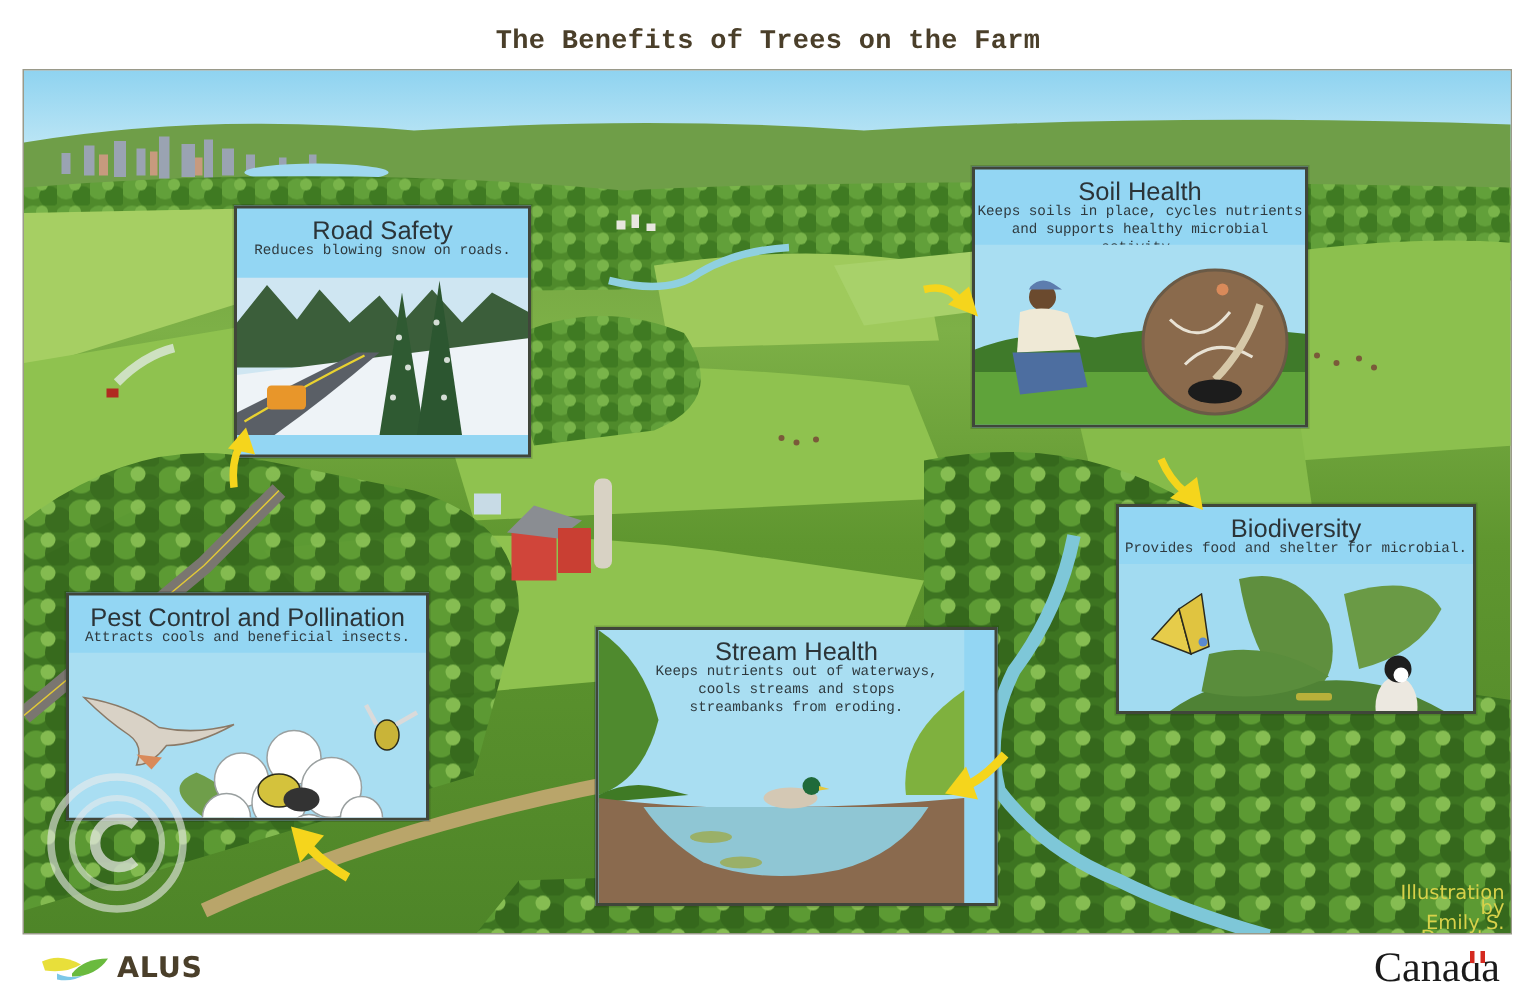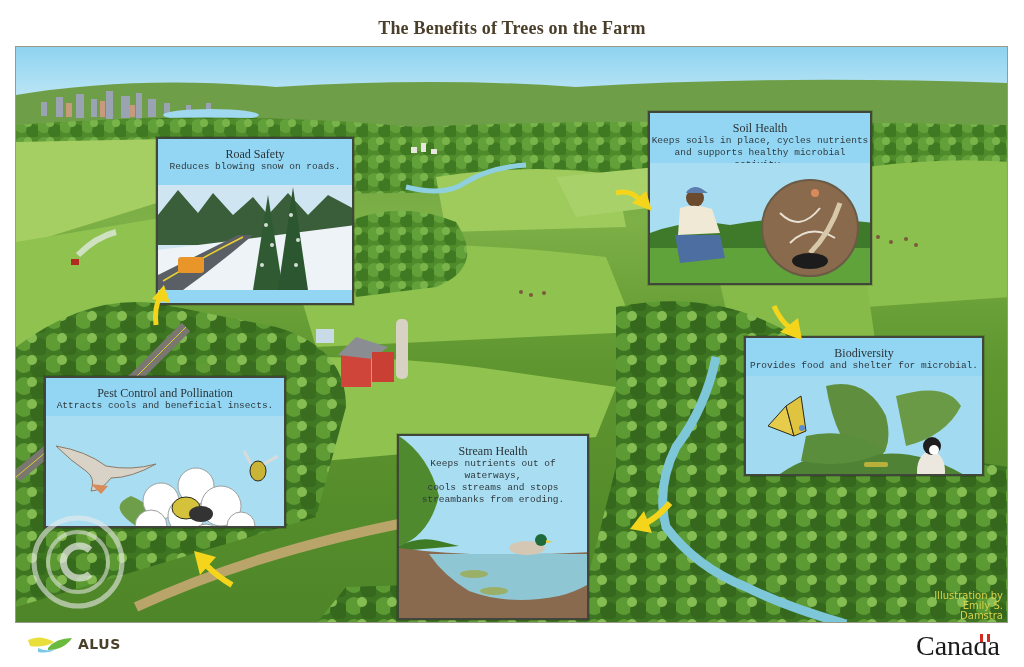--- a/index.html
+++ b/index.html
@@ -1,50 +1,50 @@
 <!DOCTYPE html>
 <html><head>
 <meta charset="utf-8">
 <style>
   * { box-sizing: border-box; margin: 0; padding: 0; }
   html, body { width: 1024px; height: 667px; background: #ffffff; overflow: hidden; }
   body { position: relative; font-family: "Liberation Sans", "DejaVu Sans", sans-serif; }
 
   .title {
     position: absolute; left: 0; top: 18px; width: 1024px; text-align: center;
-    font-family: Liberation Serif, serif; font-weight: bold; font-size: 18px;
+    font-family: Liberation Mono, monospace; font-weight: bold; font-size: 18px;
     color: #4a3f2a; letter-spacing: 0.2px;
   }
 
   .scene {
     position: absolute; left: 15px; top: 46px; width: 993px; height: 577px;
     border: 1px solid #9a9a8a; overflow: hidden;
     background: linear-gradient(#8fd3f0 0%, #a9dcf2 6%, #bfe6f5 9%, #6e9e3e 11%, #7db047 30%, #5f962f 55%, #4e8528 100%);
   }
   .scene svg.bg { position: absolute; left: 0; top: 0; }
 
   .card {
     position: absolute; border: 2px solid #40463a; background: #93d6f3; overflow: hidden;
     box-shadow: 0 0 0 1px rgba(0,0,0,0.15);
   }
   .card .head { position: absolute; left: 0; top: 0; width: 100%; text-align: center; color: #2f3a3f; }
-  .card .head .h { font-family: Liberation Serif, serif; font-size: 12px; font-weight: normal; color: #2b3438; line-height: 14px; margin-top: 8px; }
+  .card .head .h { font-family: Liberation Sans, sans-serif; font-size: 17px; font-weight: normal; color: #2b3438; line-height: 14px; margin-top: 8px; }
   .card .head .d { font-family: Liberation Mono, monospace; font-size: 9.5px; color: #2f3a3f; line-height: 12px; }
   .card svg { position: absolute; left: 0; }
 
   .arrow { position: absolute; }
 
   .credit {
     position: absolute; left: 918px; top: 590px; width: 90px; text-align: right; padding-right: 6px;
-    font-family: "DejaVu Sans", sans-serif; font-size: 10px; line-height: 10px; color: #d8d24a;
+    font-family: "DejaVu Sans", sans-serif; font-size: 13px; line-height: 10px; color: #d8d24a;
   }
   .watermark { position: absolute; left: 28px; top: 512px; width: 100px; height: 100px; }
 
   .alus { position: absolute; left: 26px; top: 634px; display: flex; align-items: center; gap: 4px; }
-  .alus .txt { font-family: "DejaVu Sans", sans-serif; font-weight: bold; font-size: 14px; color: #4a3f2a; letter-spacing: 0.5px; }
+  .alus .txt { font-family: "DejaVu Sans", sans-serif; font-weight: bold; font-size: 19px; color: #4a3f2a; letter-spacing: 0.5px; }
   .canada { position: absolute; left: 916px; top: 630px; font-family: "Liberation Serif", serif; font-size: 28px; color: #1a1a1a; }
   .canada .flag { position: absolute; left: 64px; top: 4px; width: 10px; height: 8px; background: #d42a20; }
   .canada .flag::after { content: ""; position: absolute; left: 3px; top: 0; width: 4px; height: 8px; background: #fff; }
 </style>
 </head>
 <body>
 
 <div class="title">The Benefits of Trees on the Farm</div>
 
 <div class="scene">
@@ -211,21 +211,21 @@
       <g>
         <ellipse cx="185" cy="95" rx="14" ry="20" fill="#ece8e0"></ellipse>
         <circle cx="186" cy="70" r="9" fill="#1e1e1e"></circle>
         <circle cx="188" cy="74" r="5" fill="#ffffff"></circle>
         <path d="M195,110 L220,135" stroke="#6a6660" stroke-width="4"></path>
       </g>
       <rect x="118" y="86" width="24" height="5" rx="2" fill="#b8b03a"></rect>
     </svg>
   </div>
 
-  <div class="card" style="left:28px; top:329px; width:242px; height:152px;padding-left:40px;">
+  <div class="card" style="left:28px; top:348px; width:242px; height:152px;padding-left:40px;">
     <div class="head">
       <div class="h">Pest Control and Pollination</div>
       <div class="d">Attracts cools and beneficial insects.</div>
     </div>
     <svg width="242" height="150" style="top:38px;">
       <rect width="242" height="150" fill="#a9def2"></rect>
       <g>
         <path d="M10,30 Q40,35 60,50 Q85,55 110,48 Q85,62 65,62 Q55,75 45,75 Q50,62 40,55 Q25,45 10,30 Z" fill="#d9d2c6" stroke="#8a7a68" stroke-width="1"></path>
         <path d="M45,68 L55,78 L62,70 Z" fill="#d98a5a"></path>
       </g>
@@ -241,21 +241,21 @@
           <circle cx="140" cy="100" r="18"></circle>
         <circle cx="105" cy="110" r="16"></circle>
           <circle cx="195" cy="110" r="14"></circle>
         <circle cx="160" cy="122" r="14"></circle>
       </g>
       <ellipse cx="140" cy="92" rx="14" ry="11" fill="#d4c23c" stroke="#2a2a1a" stroke-width="1"></ellipse>
       <ellipse cx="155" cy="98" rx="12" ry="8" fill="#333"></ellipse>
     </svg>
   </div>
 
-  <div class="card" style="left:381px; top:371px; width:192px; height:186px;margin-top:16px;">
+  <div class="card" style="left:381px; top:371px; width:268px; height:186px;">
     <div class="head" style="z-index:2;">
       <div class="h">Stream Health</div>
       <div class="d">Keeps nutrients out of waterways,</div>
       <div class="d">cools streams and stops</div>
       <div class="d">streambanks from eroding.</div>
     </div>
     <svg width="244" height="186" style="top:0;">
       <rect width="244" height="186" fill="#a9def2"></rect>
       <path d="M0,0 Q30,20 40,60 Q30,100 0,110 Z" fill="#4f8a2e"></path>
       <path d="M244,40 Q200,70 205,110 L244,110 Z" fill="#7fb13e"></path>

